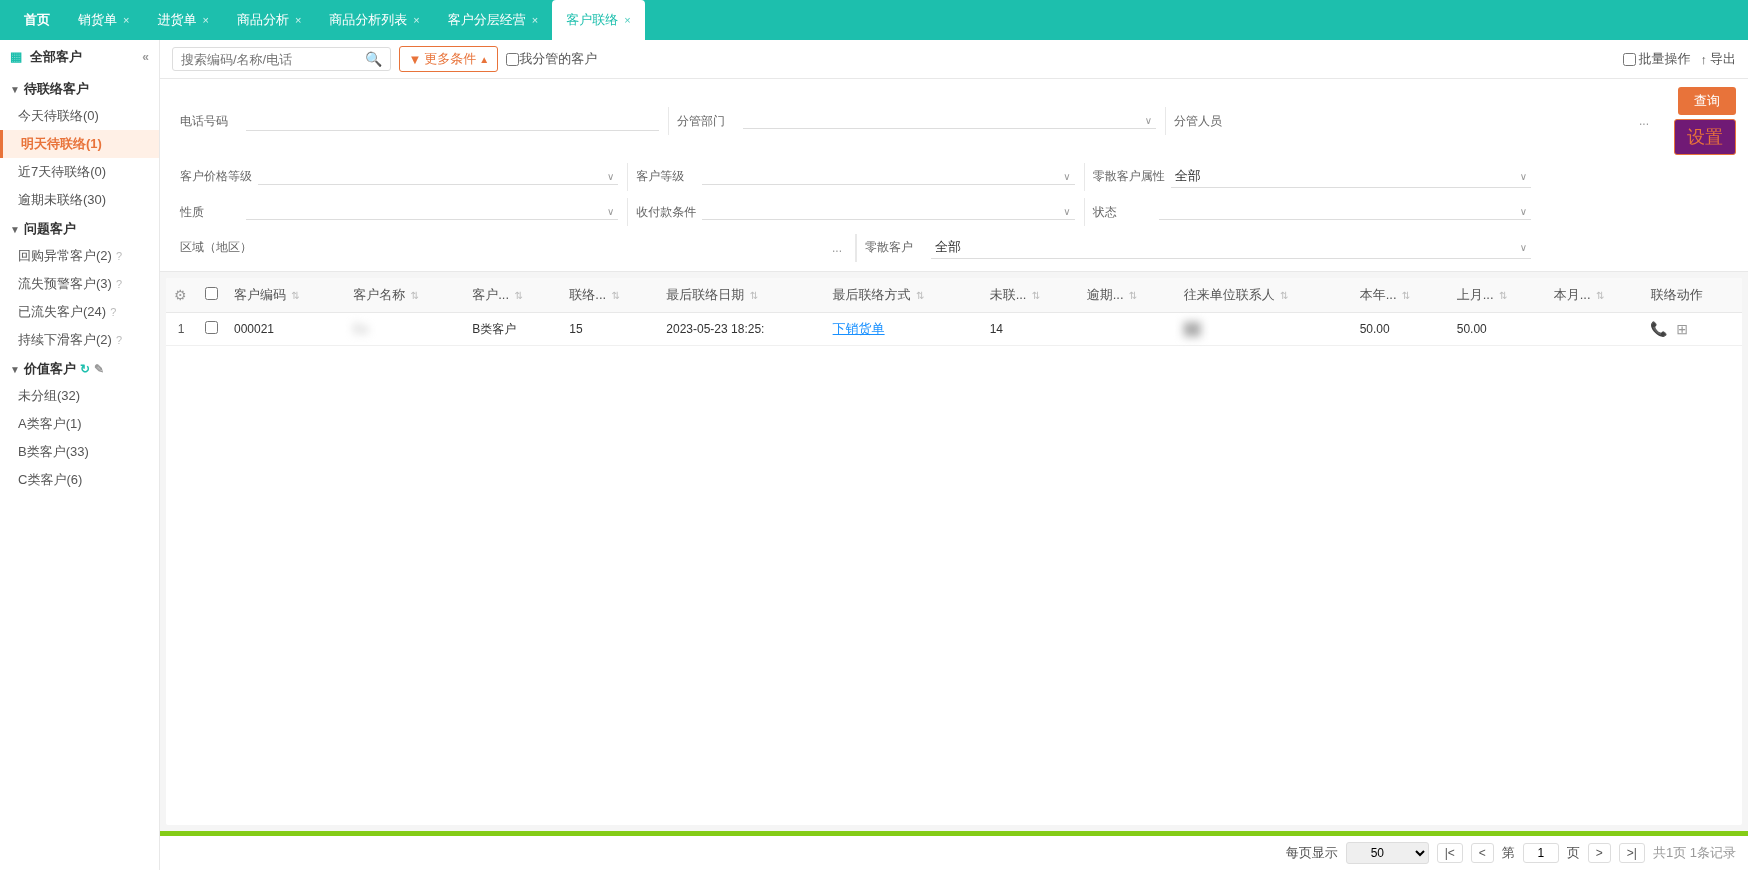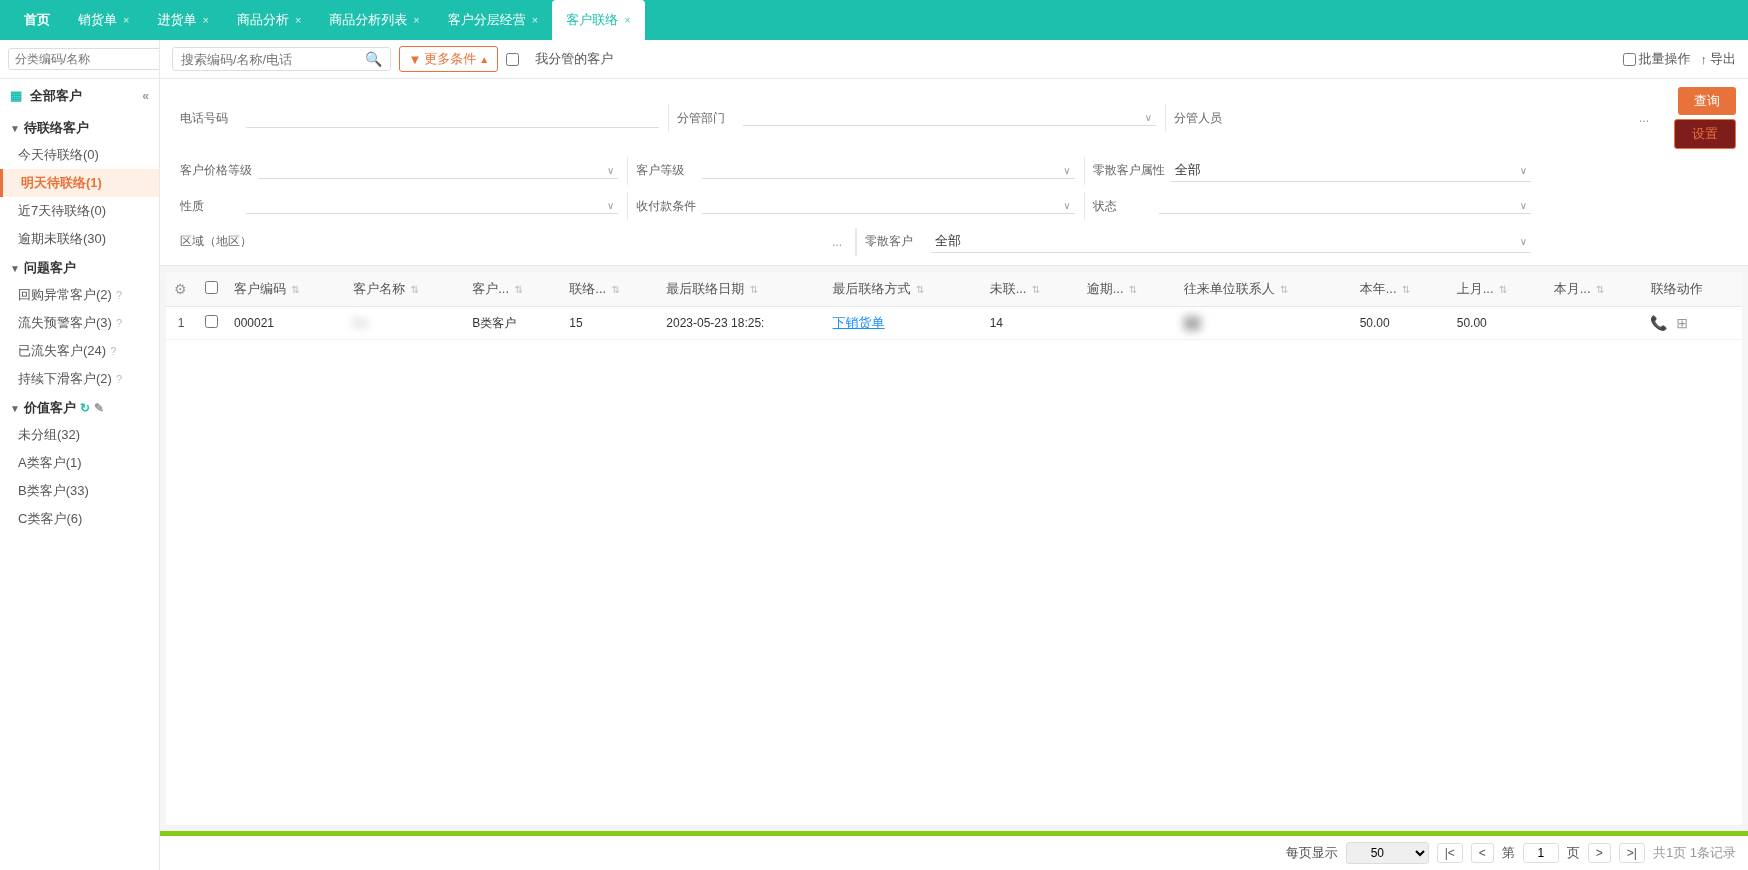--- a/index.html
+++ b/index.html
@@ -30,38 +30,38 @@
     
     .content { flex: 1; display: flex; flex-direction: column; overflow: hidden; background: #f5f5f5; }
 
     
     .toolbar { background: #fff; padding: 6px 12px; display: flex; align-items: center; gap: 8px; border-bottom: 1px solid #e8e8e8; }
     .toolbar-search { display: flex; align-items: center; border: 1px solid #ddd; border-radius: 3px; padding: 3px 8px; gap: 4px; background: #fff; }
     .toolbar-search input { border: none; outline: none; font-size: 13px; width: 180px; color: #999; }
     .toolbar-search .s-icon { color: #e8733a; font-size: 14px; cursor: pointer; }
     .filter-btn { display: flex; align-items: center; gap: 3px; color: #e8733a; cursor: pointer; font-size: 13px; border: 1px solid #e8733a; border-radius: 3px; padding: 3px 8px; }
     .filter-btn .arrow { font-size: 10px; }
-    .my-customers { display: flex; align-items: center; gap: 16px; color: #555; font-size: 13px; cursor: pointer; }
+    .my-customers { display: flex; align-items: center; gap: 0; color: #555; font-size: 13px; cursor: pointer; }
     .my-customers input[type=checkbox] { accent-color: #1dbfad; }
     .toolbar-right { margin-left: auto; display: flex; align-items: center; gap: 10px; }
     .batch-btn { display: flex; align-items: center; gap: 3px; color: #555; font-size: 13px; cursor: pointer; }
     .export-btn { display: flex; align-items: center; gap: 3px; color: #555; font-size: 13px; cursor: pointer; }
 
     
     .filter-panel { background: #fff; padding: 8px 12px; border-bottom: 1px solid #e8e8e8; }
     .filter-row { display: flex; align-items: center; gap: 0; margin-bottom: 6px; }
     .filter-row:last-child { margin-bottom: 0; align-items: center; }
     .filter-cell { flex: 1; display: flex; align-items: center; gap: 6px; padding: 4px 8px; border-right: 1px solid transparent; }
     .filter-label { color: #666; font-size: 12px; white-space: nowrap; min-width: 60px; }
     .filter-input { flex: 1; border: none; border-bottom: 1px solid #ddd; outline: none; padding: 2px 4px; font-size: 12px; color: #333; }
     .filter-select { flex: 1; display: flex; align-items: center; justify-content: space-between; border-bottom: 1px solid #ddd; padding: 2px 4px; cursor: pointer; color: #333; font-size: 12px; }
     .filter-select .arr { color: #999; font-size: 10px; }
     .filter-divider { width: 1px; background: #e8e8e8; height: 28px; flex-shrink: 0; }
     .query-btn { background: #e8733a; color: #fff; border: none; border-radius: 3px; padding: 5px 16px; cursor: pointer; font-size: 13px; margin-left: 8px; }
-    .settings-btn { background: #7f1d1d; color: #e8733a; border: 1px solid #e8733a; border-radius: 3px; padding: 5px 12px; cursor: pointer; font-size: 13px; margin-left: 4px; }
+    .settings-btn { background: #701a75; color: #e8733a; border: 1px solid #e8733a; border-radius: 3px; padding: 5px 12px; cursor: pointer; font-size: 18px; margin-left: 4px; }
     .dots-btn { color: #999; font-size: 12px; cursor: pointer; padding: 2px 4px; }
 
     
     .table-area { flex: 1; overflow: auto; background: #fff; margin: 6px; border-radius: 2px; }
     table { width: 100%; border-collapse: collapse; min-width: 1200px; }
     thead tr { background: #f9f9f9; }
     th { padding: 8px 8px; text-align: left; color: #555; font-weight: normal; font-size: 12px; border-bottom: 1px solid #e8e8e8; white-space: nowrap; position: relative; }
     th .sort-icon { color: #bbb; font-size: 10px; margin-left: 2px; }
     td { padding: 7px 8px; font-size: 12px; color: #333; border-bottom: 1px solid #f0f0f0; white-space: nowrap; }
     .link-text { color: #1890ff; text-decoration: underline; cursor: pointer; }
@@ -107,24 +107,20 @@
   </div>
   <div class="nav-item active">
     <span>客户联络</span>
       <span class="close-x">×</span>
   </div>
 </div>
 
 <div class="main-layout">
 
   <div class="sidebar">
-    <div class="sidebar-search">
-      <input type="text" placeholder="分类编码/名称" style="">
-
-    </div>
 
     <div class="sidebar-all">
       <span>
         <span style="color:#1dbfad; margin-right:4px;">▦</span>
         <span>全部客户</span>
       </span>
       <span class="collapse-btn">«</span>
     </div>
 
     <div class="sidebar-group-title">

